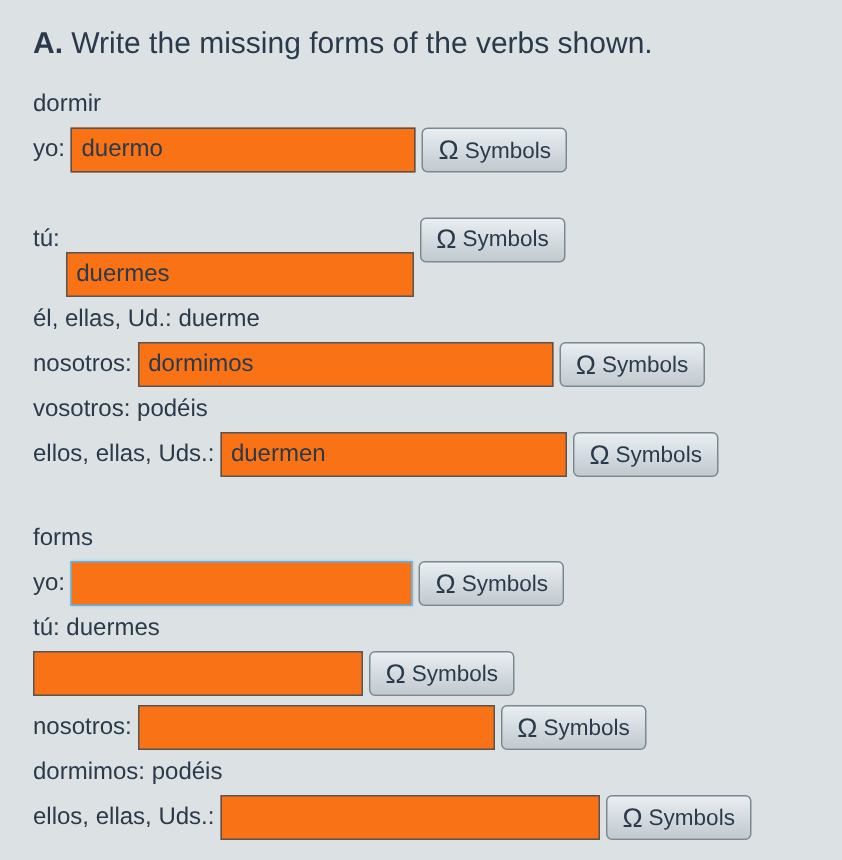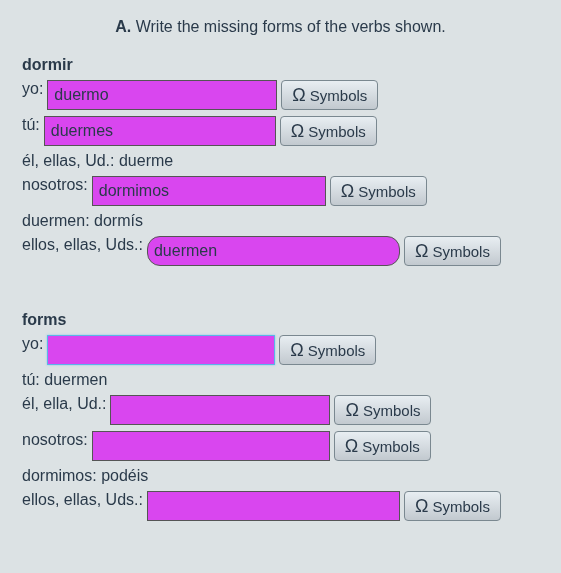--- a/index.html
+++ b/index.html
@@ -6,47 +6,47 @@
     body {
       font-family: Arial, Helvetica, sans-serif;
       background: #dce2e4;
       width: 561px;
       height: 573px;
       padding: 18px 22px;
       color: #333;
       overflow: hidden;
     }
     .instruction {
-      font-size: 16px;
+      font-size: 20px;
       color: #2a3a4a;
       margin-bottom: 20px;
-      text-align: center;
     }
     .instruction b { font-weight: bold; }
     .verb-heading {
-      font-weight: bold;
+      font-weight: normal;
       font-size: 16px;
       color: #2a3a4a;
       margin-bottom: 6px;
-      margin-top: 17px;
+      margin-top: 4px;
     }
     .row {
       display: flex;
+      align-items: center;
       margin-bottom: 6px;
       gap: 4px;
     }
     .label {
       font-size: 16px;
       color: #2a3a4a;
     }
     .text-input {
       font-size: 16px;
       padding: 4px 6px;
       border: 1px solid #555;
-      background: #d946ef;
+      background: #f97316;
       color: #2a3a4a;
       height: 30px;
       font-family: inherit;
     }
     .text-input.highlight {
       border: 1.5px solid #5bb5e8;
       box-shadow: 0 0 2px rgba(91,181,232,0.6);
     }
     .symbols-btn {
       display: inline-flex;
@@ -81,72 +81,71 @@
   <span class="label">yo:</span>
   <input class="text-input" style="width: 230px;" value="duermo">
   <button class="symbols-btn">
     <span class="omega">Ω</span>
     <span>Symbols</span>
   </button>
 </div>
 
 <div class="row">
   <span class="label">tú:</span>
-  <input class="text-input" style="width: 232px;" value="duermes">
+  <input class="text-input" style="width: 232px; margin-top: 47px;" value="duermes">
   <button class="symbols-btn">
     <span class="omega">Ω</span>
     <span>Symbols</span>
   </button>
 </div>
 
 <div class="row">
   <span class="label">él, ellas, Ud.: duerme</span>
 </div>
 
 <div class="row">
   <span class="label">nosotros:</span>
-  <input class="text-input" style="width: 234px;" value="dormimos">
+  <input class="text-input" style="width: 277px;" value="dormimos">
   <button class="symbols-btn">
     <span class="omega">Ω</span>
     <span>Symbols</span>
   </button>
 </div>
 
 <div class="row">
-  <span class="label">duermen: dormís</span>
+  <span class="label">vosotros: podéis</span>
 </div>
 
 <div class="row">
   <span class="label">ellos, ellas, Uds.:</span>
-  <input class="text-input" style="width: 253px; border-radius: 13px;" value="duermen">
+  <input class="text-input" style="width: 231px;" value="duermen">
   <button class="symbols-btn">
     <span class="omega">Ω</span>
     <span>Symbols</span>
   </button>
 </div>
 
 <div class="section-gap"></div>
 
 <div class="verb-heading">forms</div>
 
 <div class="row">
   <span class="label">yo:</span>
   <input class="text-input highlight" style="width: 228px;" value="">
   <button class="symbols-btn">
     <span class="omega">Ω</span>
     <span>Symbols</span>
   </button>
 </div>
 
 <div class="row">
-  <span class="label">tú: duermen</span>
+  <span class="label">tú: duermes</span>
 </div>
 
 <div class="row">
-  <span class="label">él, ella, Ud.:</span>
   <input class="text-input" style="width: 220px;" value="">
   <button class="symbols-btn">
     <span class="omega">Ω</span>
     <span>Symbols</span>
   </button>
 </div>
 
 <div class="row">
   <span class="label">nosotros:</span>
   <input class="text-input" style="width: 238px;" value="">

